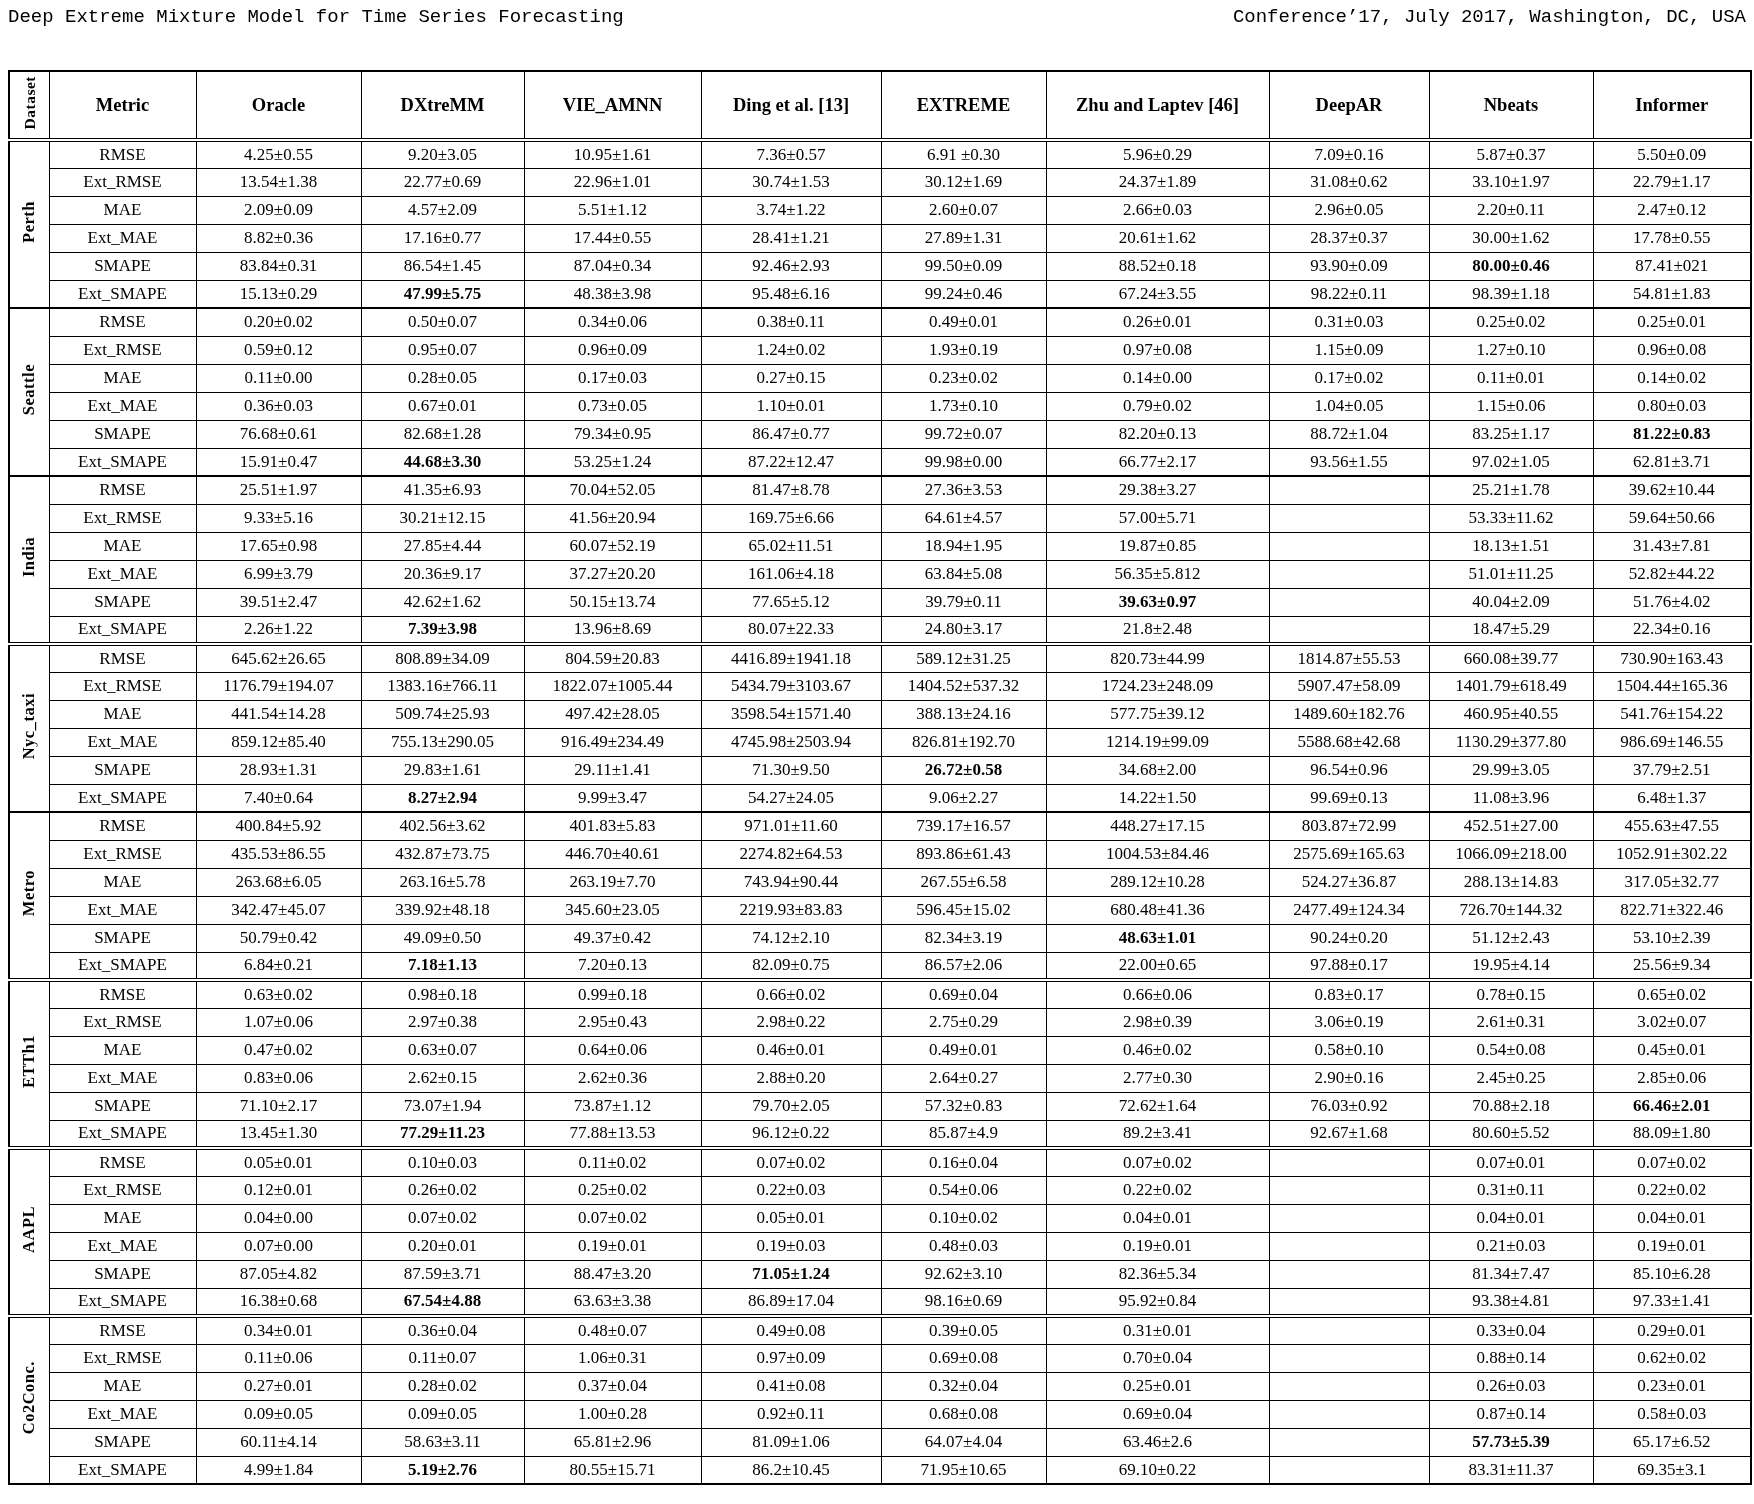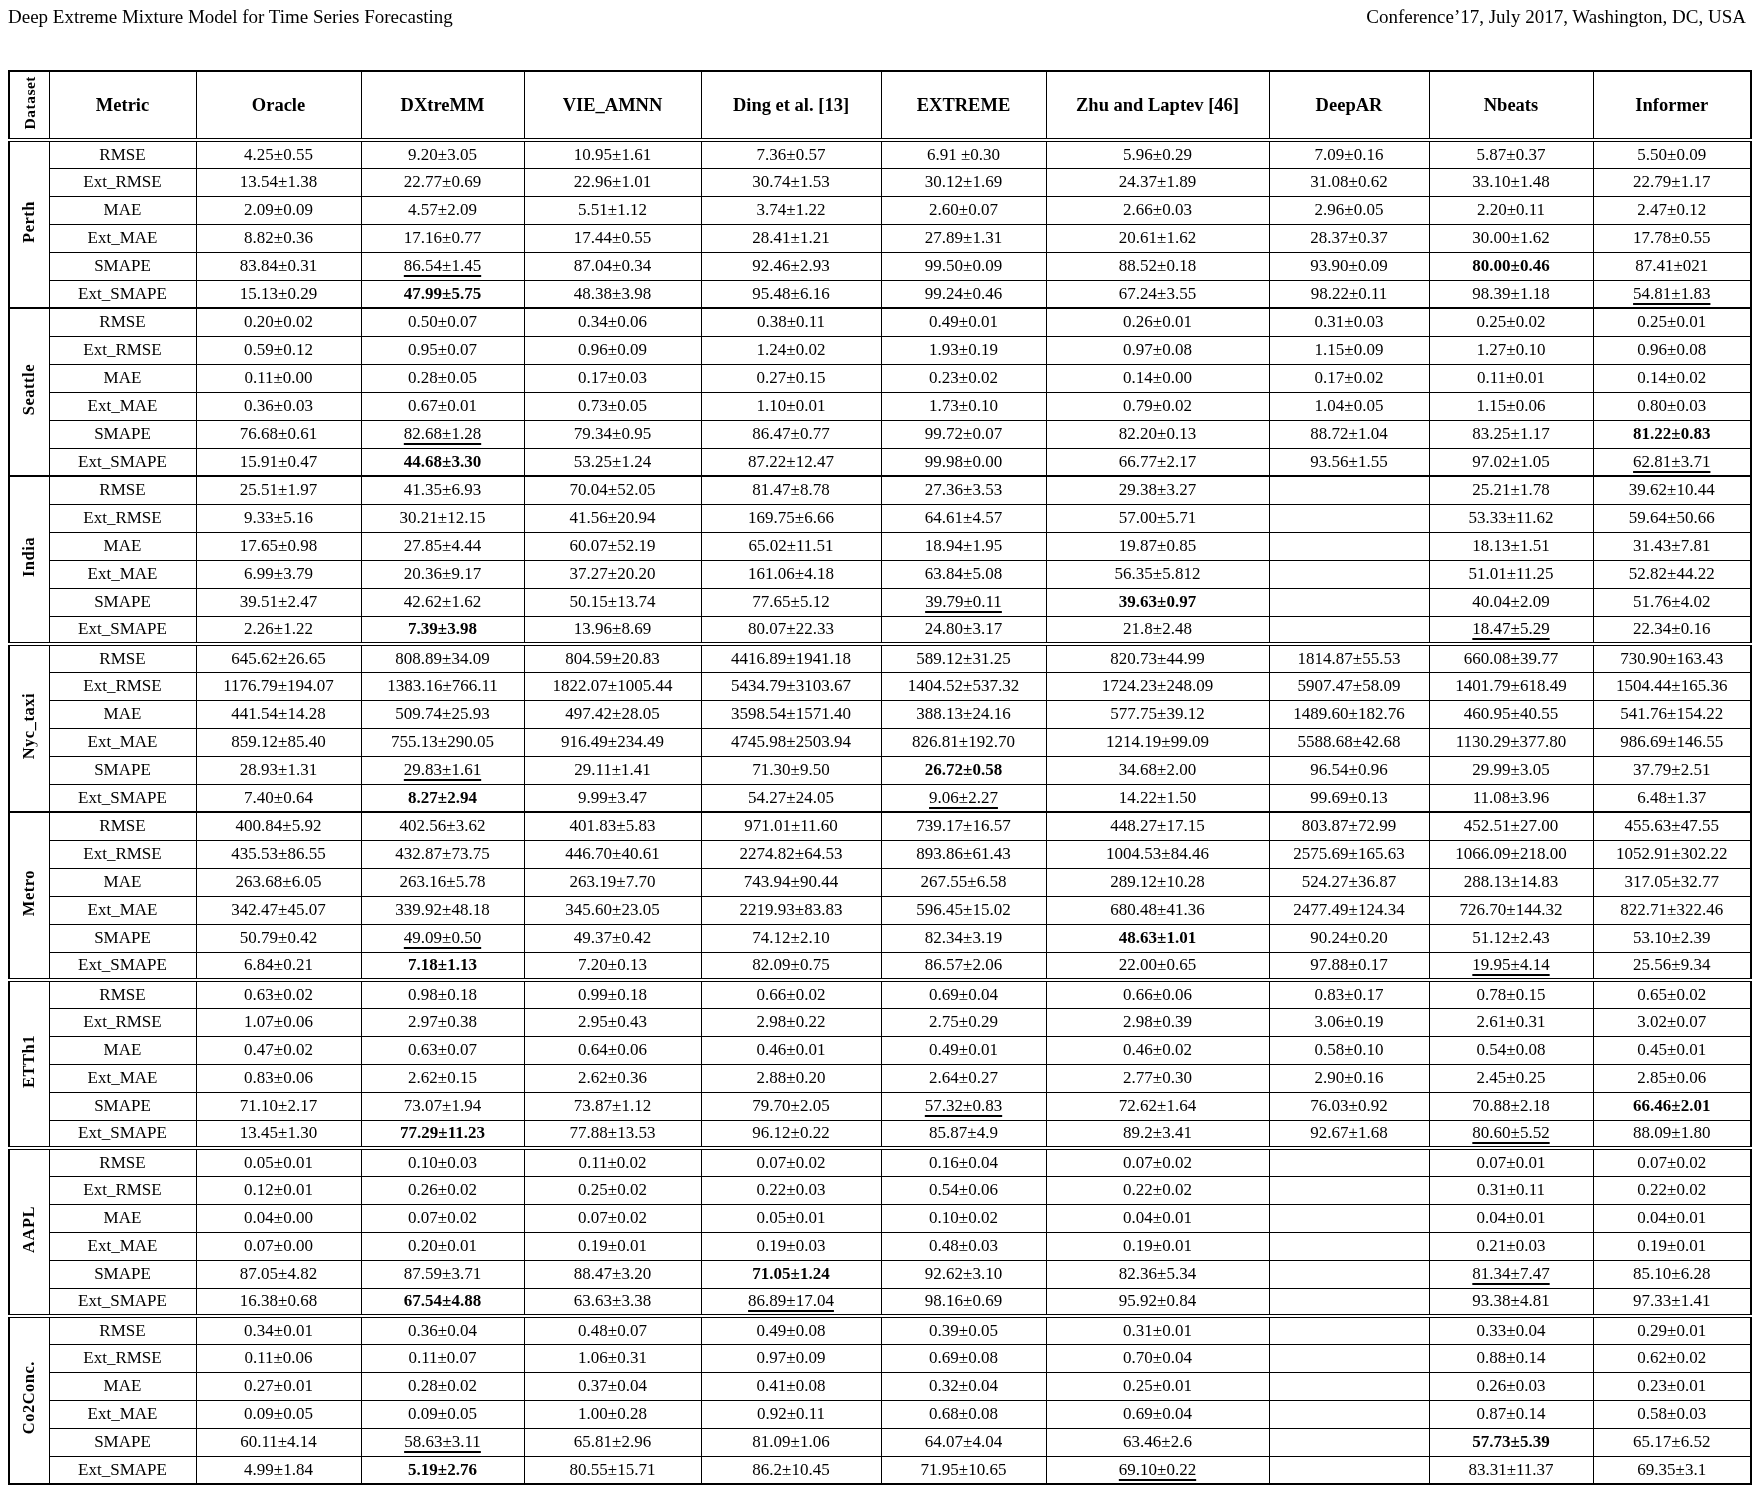--- a/index.html
+++ b/index.html
@@ -19,20 +19,21 @@
   }
   .page-header {
     position: absolute;
     top: 6px;
     left: 8px;
     right: 8px;
     display: flex;
     justify-content: space-between;
     font-size: 19px;
     line-height: 1.2;
+    font-family: Liberation Mono, monospace;
   }
   .page-header .right { text-align: left; }
   table.results {
     position: absolute;
     top: 70px;
     left: 8px;
     border-collapse: collapse;
     table-layout: fixed;
     width: 1742px;
     font-size: 17px;
@@ -74,21 +75,20 @@
     display: inline-block;
     max-height: 160px;
     overflow: hidden;
   }
   thead .vert {
     font-size: 15.5px;
     max-height: 64px;
   }
   td.best { font-weight: bold; }
   td.second {
-    text-decoration: underline;
     text-underline-offset: 4px;
     text-decoration-thickness: 1.5px;
   }
 </style>
 </head>
 <body>
 
 <div class="page">
   <div class="page-header">
     <div class="left">Deep Extreme Mixture Model for Time Series Forecasting</div>
@@ -140,21 +140,21 @@
         </tr>
         <tr>
           <td class="metric">Ext_RMSE</td>
           <td>13.54±1.38</td>
           <td>22.77±0.69</td>
           <td>22.96±1.01</td>
           <td>30.74±1.53</td>
           <td>30.12±1.69</td>
           <td>24.37±1.89</td>
           <td>31.08±0.62</td>
-          <td>33.10±1.48</td>
+          <td>33.10±1.97</td>
           <td>22.79±1.17</td>
         </tr>
         <tr>
           <td class="metric">MAE</td>
           <td>2.09±0.09</td>
           <td>4.57±2.09</td>
           <td>5.51±1.12</td>
           <td>3.74±1.22</td>
           <td>2.60±0.07</td>
           <td>2.66±0.03</td>

